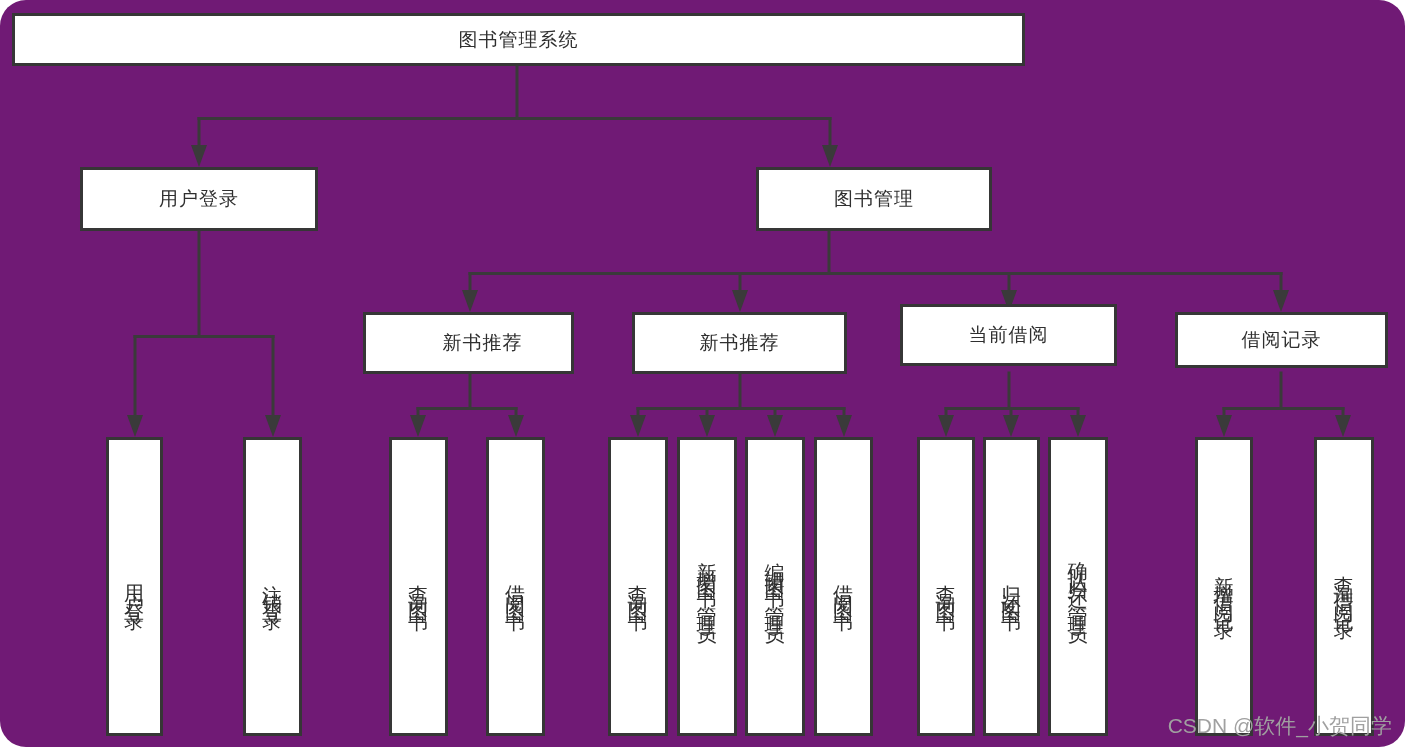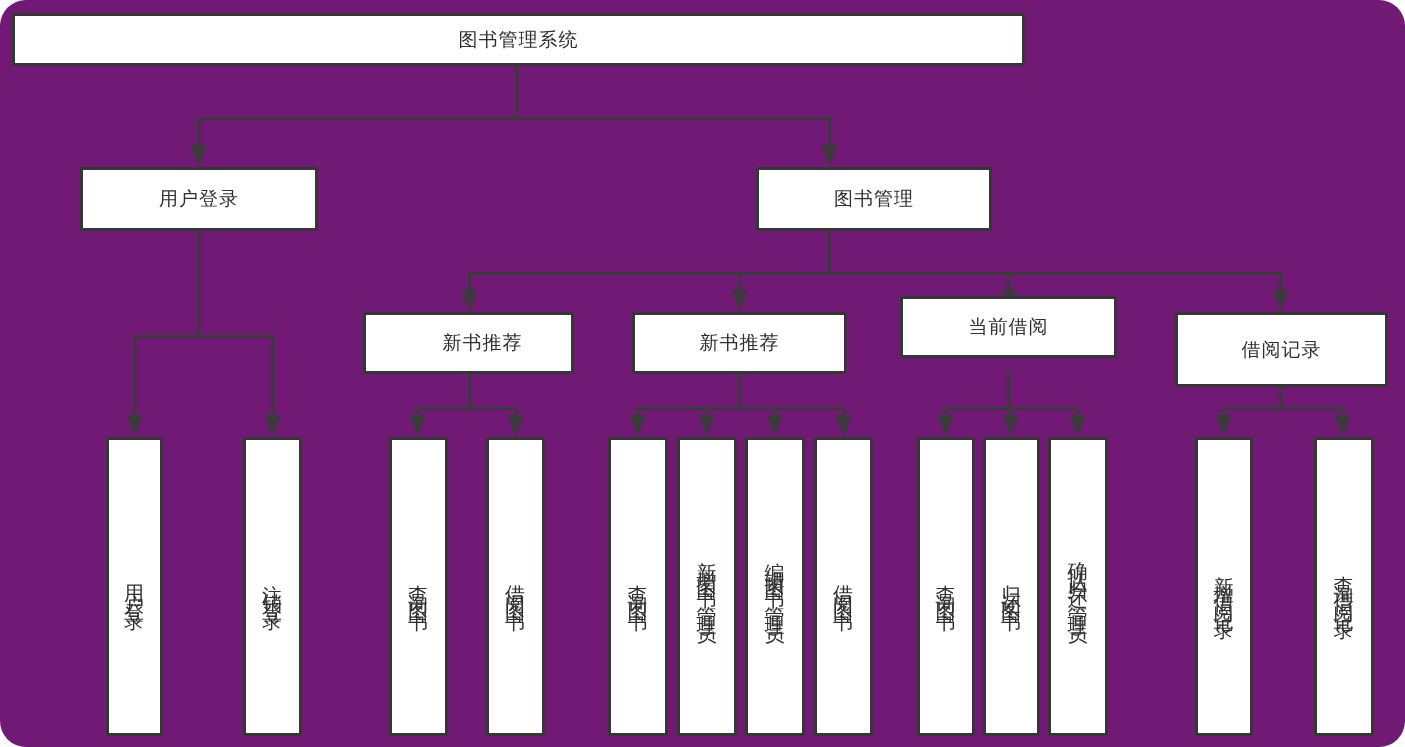--- a/index.html
+++ b/index.html
@@ -115,22 +115,22 @@
     </g>
   </svg>
 
   <div class="hbox" style="left:12px;top:13px;width:1013px;height:53px;">图书管理系统</div>
 
   <div class="hbox" style="left:80px;top:167px;width:238px;height:64px;">用户登录</div>
   <div class="hbox" style="left:712px;top:167px;width:236px;height:64px;margin-left:44px;">图书管理</div>
 
   <div class="hbox" style="left:363px;top:312px;width:211px;height:62px;padding-left:28px;">新书推荐</div>
   <div class="hbox" style="left:632px;top:312px;width:215px;height:62px;">新书推荐</div>
-  <div class="hbox" style="left:900px;top:296px;width:217px;height:62px;">当前借阅</div>
-  <div class="hbox" style="left:1175px;top:312px;width:213px;height:75px;">借阅记录</div>
+  <div class="hbox" style="left:900px;top:304px;width:217px;height:62px;">当前借阅</div>
+  <div class="hbox" style="left:1175px;top:312px;width:213px;height:56px;">借阅记录</div>
 
   <div class="vbox" style="left:106px;top:437px;width:57px;height:299px;">
     <span>用户登录</span>
   </div>
   <div class="vbox" style="left:243px;top:437px;width:59px;height:299px;">
     <span>注销登录</span>
   </div>
 
   <div class="vbox" style="left:389px;top:437px;width:59px;height:299px;">
     <span>查询图书</span>
@@ -162,14 +162,15 @@
     <span>确认归还（管理员）</span>
   </div>
 
   <div class="vbox" style="left:1195px;top:437px;width:58px;height:299px;">
     <span>新增借阅记录</span>
   </div>
   <div class="vbox" style="left:1314px;top:437px;width:60px;height:299px;">
     <span>查询借阅记录</span>
   </div>
 
+  <div class="watermark">CSDN @软件_小贺同学</div>
 
 </div>
 
 </body></html>

